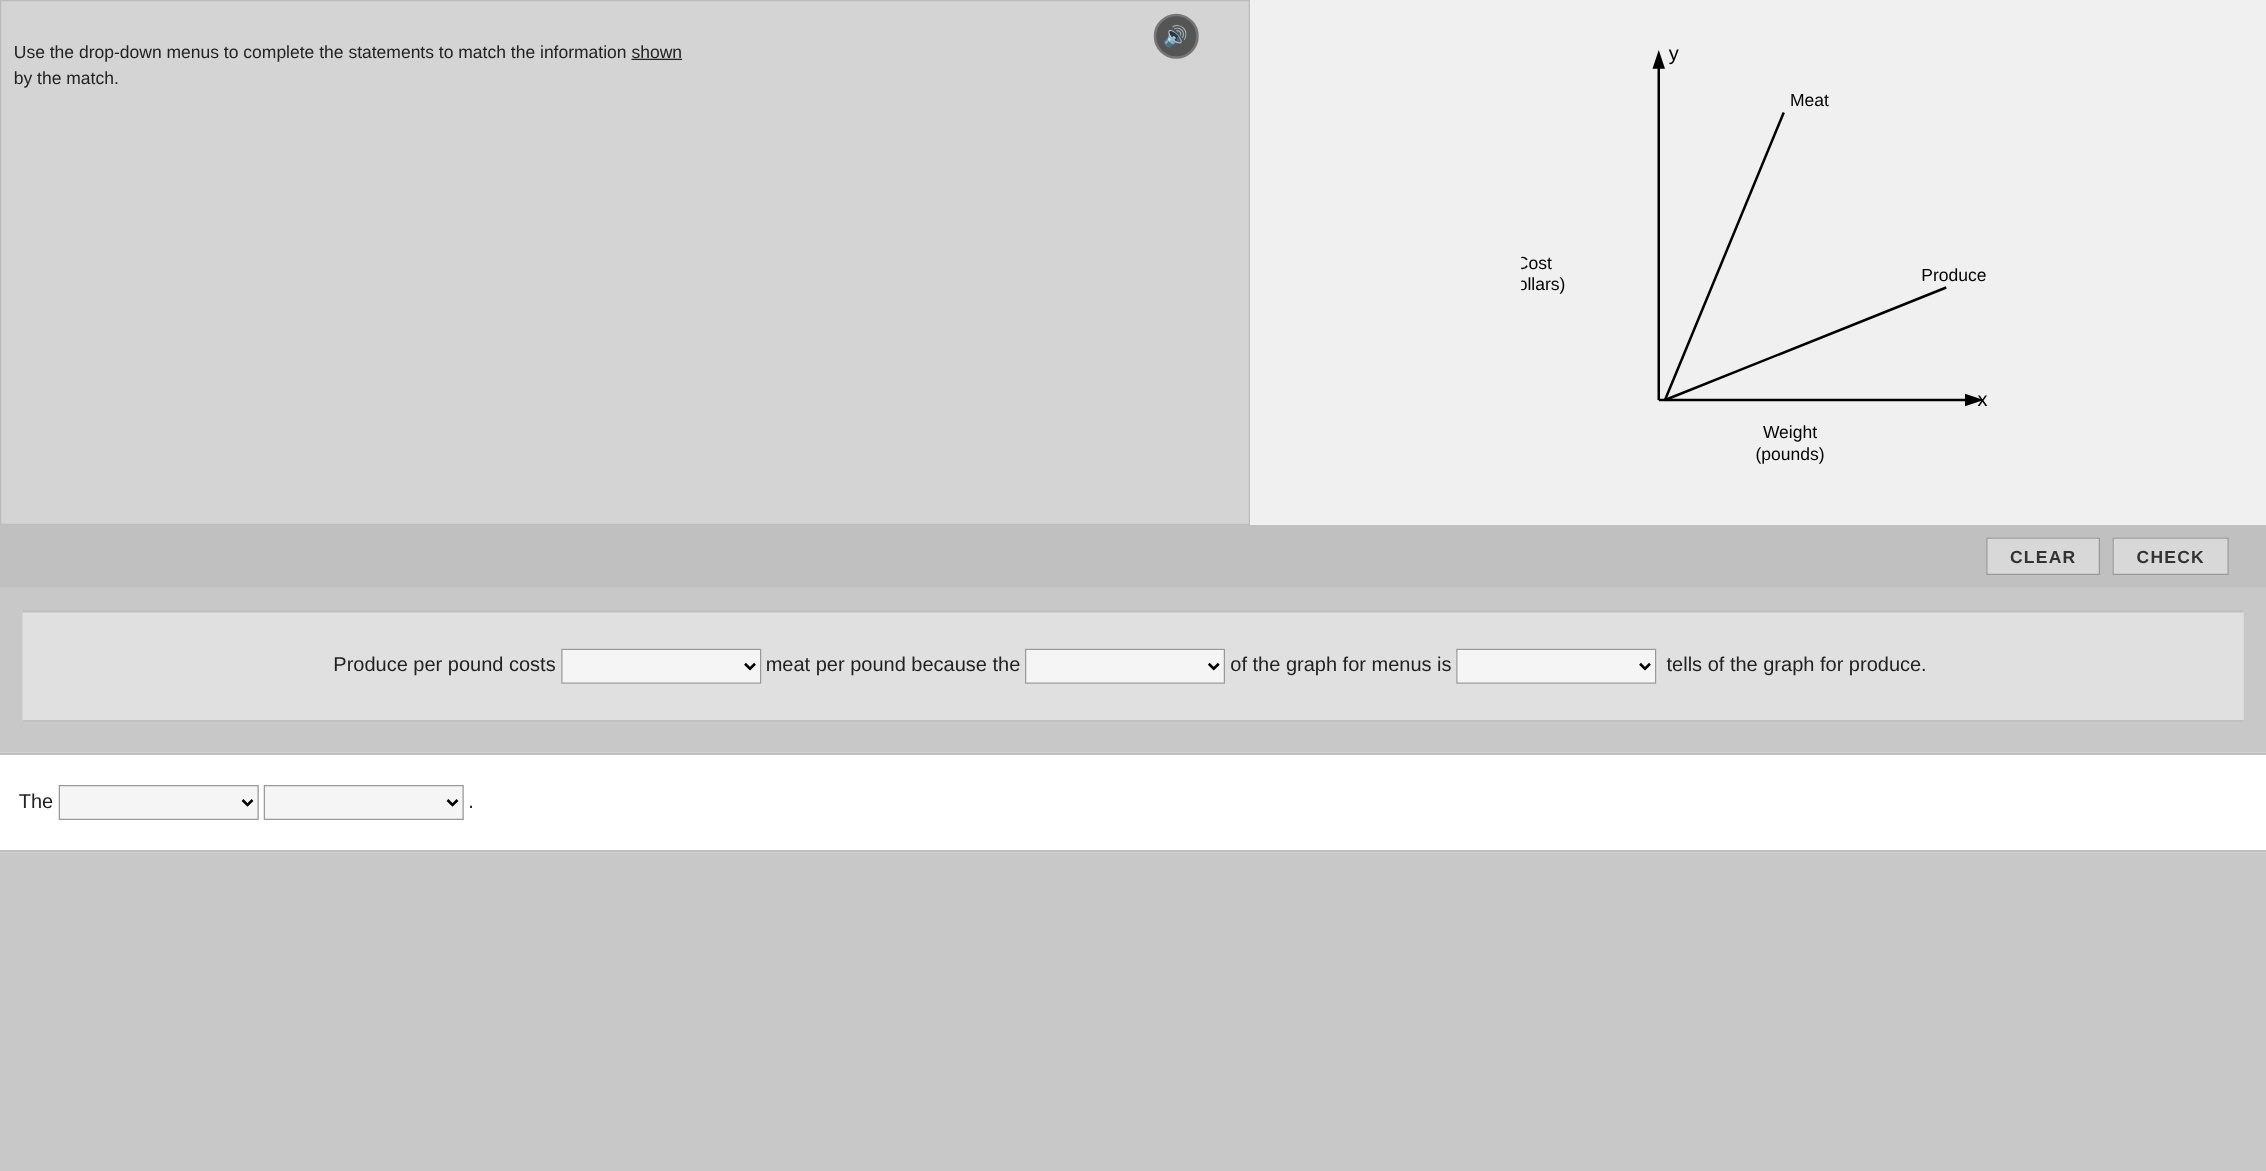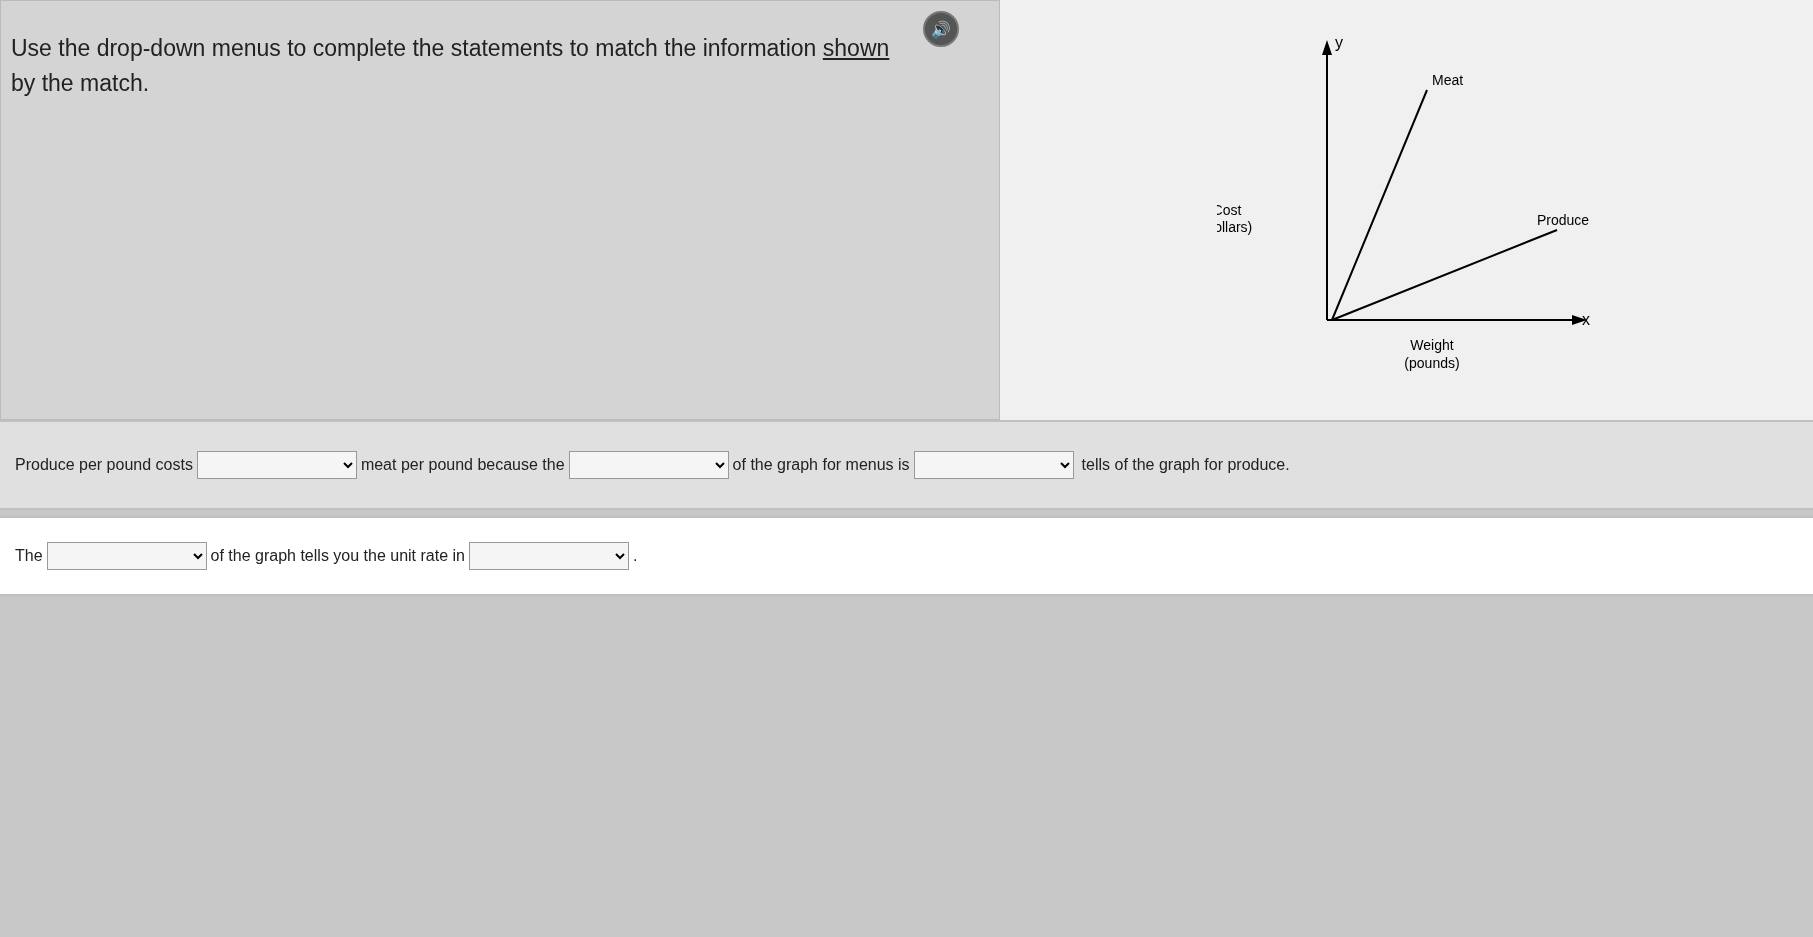--- a/index.html
+++ b/index.html
@@ -34,21 +34,21 @@
     .instruction-panel {
       flex: 0 0 1000px;
       background-color: #d4d4d4;
       padding: 30px 30px 30px 10px;
       min-height: 420px;
       position: relative;
       border: 1px solid #bbb;
     }
 
     .instruction-text {
-      font-size: 23px;
+      font-size: 14px;
       line-height: 1.5;
       color: #222;
     }
 
     .instruction-text a {
       color: #222;
       text-decoration: underline;
     }
 
     .sound-button {
@@ -110,26 +110,27 @@
       font-weight: bold;
       letter-spacing: 1px;
       cursor: pointer;
       color: #333;
     }
 
     
     .statement-section {
       background-color: #e0e0e0;
       padding: 20px 20px 20px 15px;
-      margin: 0;
+      margin: 18px;
       border-top: 2px solid #c0c0c0;
       border-bottom: 2px solid #c0c0c0;
       min-height: 90px;
       display: flex;
       align-items: center;
+      justify-content: center;
     }
 
     .statement-text {
       font-size: 16px;
       line-height: 1.8;
       display: flex;
       align-items: center;
       flex-wrap: wrap;
       gap: 4px;
     }
@@ -206,20 +207,24 @@
           <line x1="115" y1="290" x2="340" y2="200" stroke="black" stroke-width="2"></line>
 
           <text x="320" y="195" font-size="14" font-family="Arial">Produce</text>
 
         </svg>
       </div>
     </div>
 
   </div>
 
+  <div class="divider-section">
+    <button class="action-button">CLEAR</button>
+    <button class="action-button">CHECK</button>
+  </div>
 
   <div class="statement-section">
     <div class="statement-text">
       <span class="inline-text">Produce per pound costs</span>
       <select>
         <option value=""></option>
         <option value="less than">less than</option>
         <option value="more than">more than</option>
         <option value="equal to">equal to</option>
       </select>
@@ -244,21 +249,20 @@
 
   <div class="statement-section-2">
     <div class="statement-text">
       <span class="inline-text">The</span>
       <select>
         <option value=""></option>
         <option value="slope">slope</option>
         <option value="y-intercept">y-intercept</option>
         <option value="x-intercept">x-intercept</option>
       </select>
-      <span class="inline-text">of the graph tells you the unit rate in</span>
       <select>
         <option value=""></option>
         <option value="dollars per pound">dollars per pound</option>
         <option value="pounds per dollar">pounds per dollar</option>
         <option value="cost per unit">cost per unit</option>
       </select>
       <span class="inline-text">.</span>
     </div>
   </div>
 

